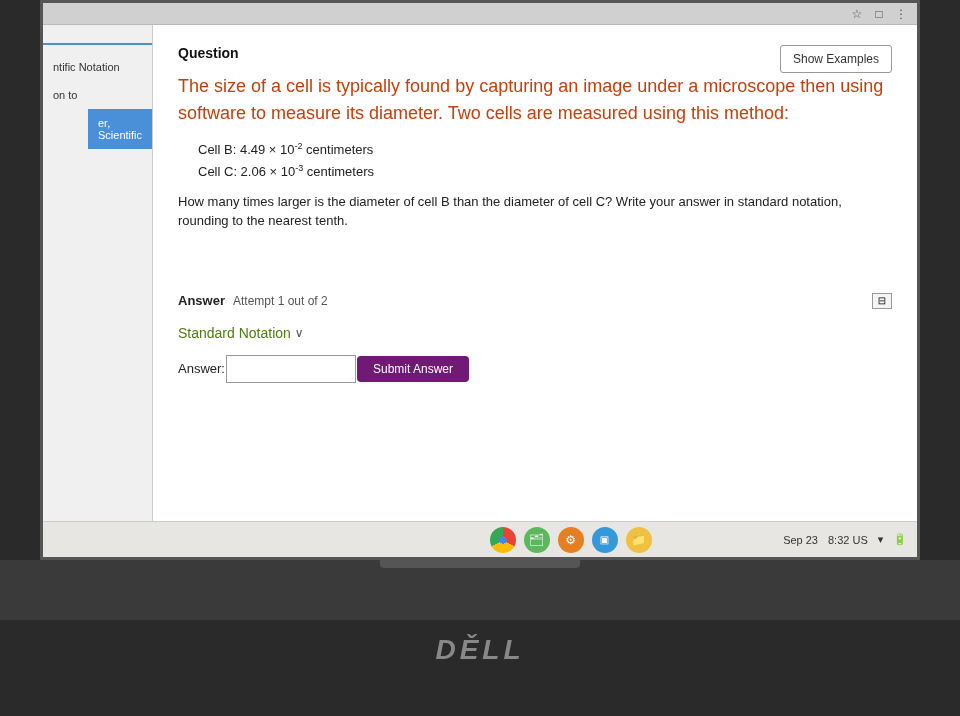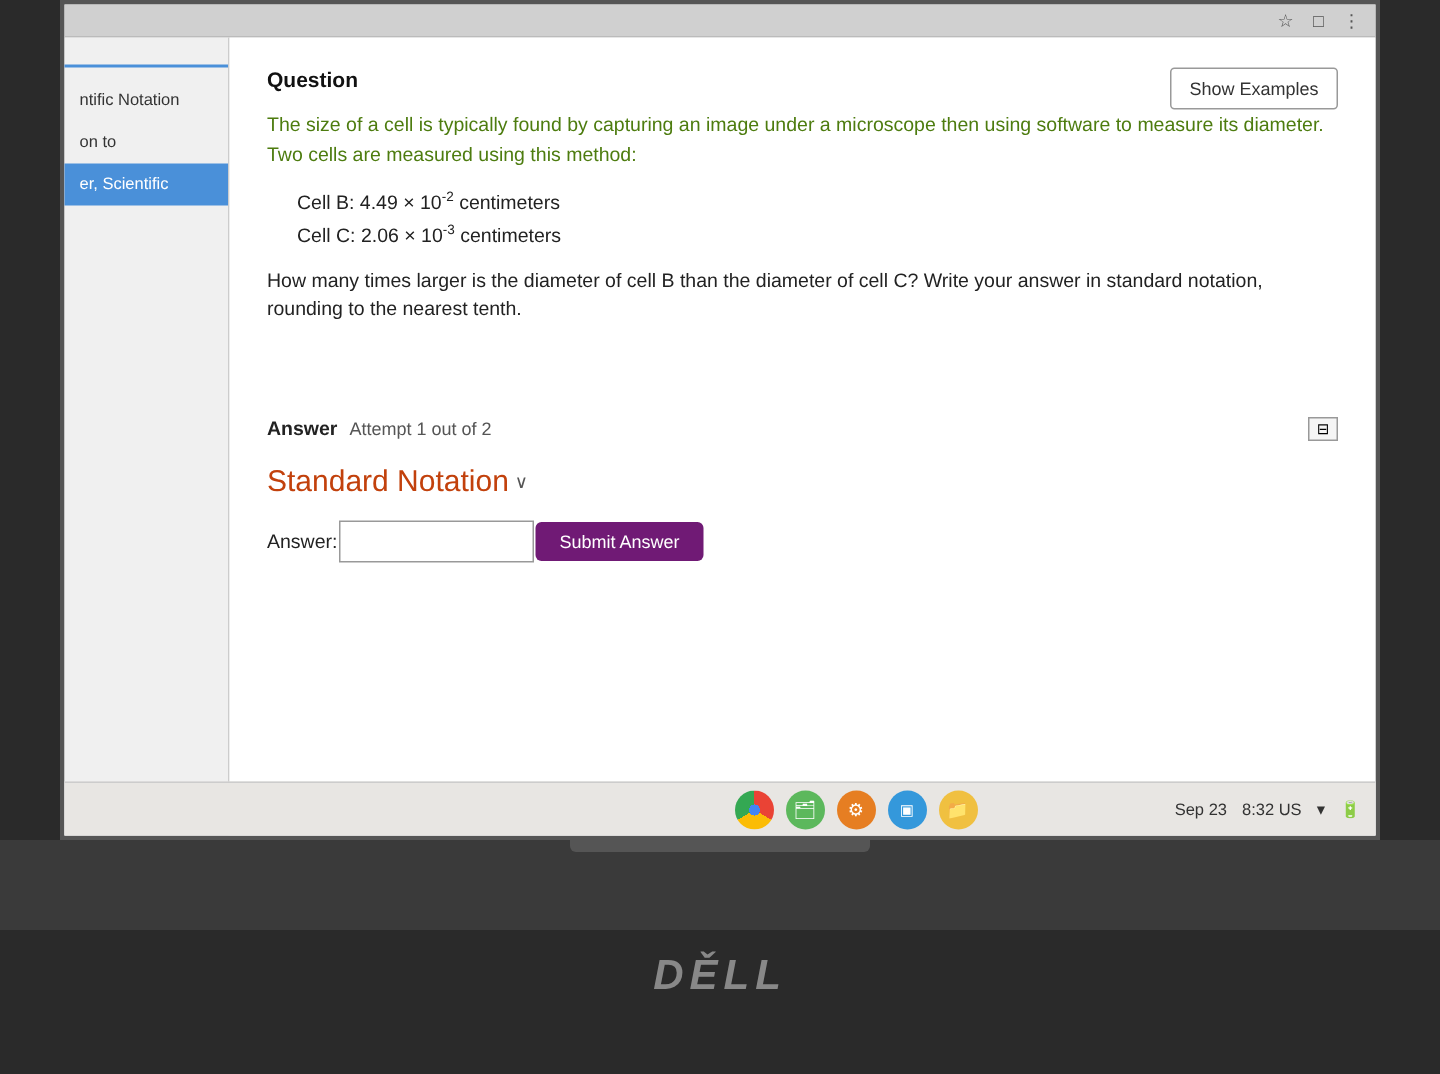--- a/index.html
+++ b/index.html
@@ -89,20 +89,21 @@
     .sidebar-item {
       padding: 8px 10px;
       font-size: 11px;
       color: #333;
       cursor: pointer;
     }
 
     .sidebar-item.active {
       background: #4a90d9;
       color: white;
+      margin-left: 45px;
     }
 
     .sidebar-divider {
       height: 2px;
       background: #4a90d9;
       margin: 8px 0;
     }
 
     .sidebar-bottom {
       margin-top: auto;
@@ -136,22 +137,22 @@
       padding: 6px 12px;
       border: 1px solid #999;
       background: white;
       font-size: 12px;
       cursor: pointer;
       border-radius: 3px;
       color: #333;
     }
 
     .question-text {
-      font-size: 13px;
-      color: #4d7c0f;
+      font-size: 18px;
+      color: #c2410c;
       line-height: 1.5;
       margin-bottom: 14px;
       clear: both;
     }
 
     .cell-data {
       margin: 12px 0 12px 20px;
     }
 
     .cell-line {
@@ -210,22 +211,22 @@
 
     .notation-dropdown {
       display: flex;
       align-items: center;
       gap: 4px;
       margin-bottom: 14px;
       cursor: pointer;
     }
 
     .notation-dropdown-label {
-      font-size: 20px;
-      color: #c2410c;
+      font-size: 14px;
+      color: #4d7c0f;
     }
 
     .dropdown-arrow {
       font-size: 12px;
       color: #555;
     }
 
     .answer-input-row {
       display: flex;
       align-items: center;

